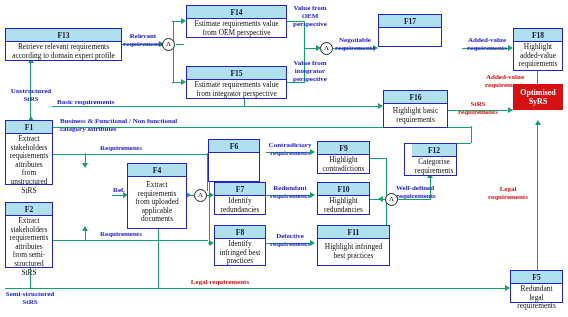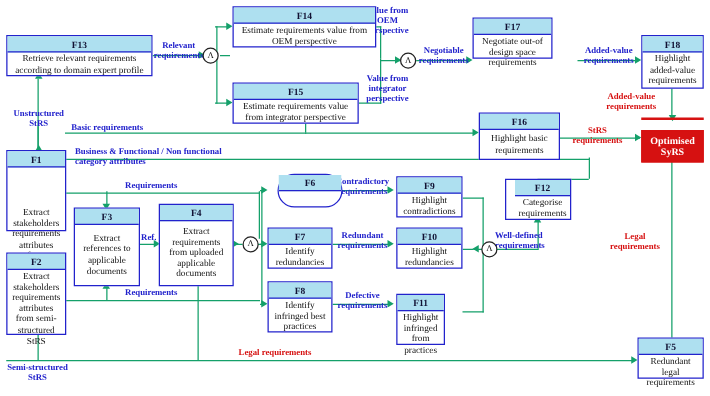--- a/index.html
+++ b/index.html
@@ -209,66 +209,61 @@
     </div>
   <div class="jn" style="left:385px;top:193px;">
       <span>Λ</span>
     </div>
 
   <div class="fbox" style="left:5px;top:28px;width:117px;height:33px;">
     <div class="hd">F13</div>
     <div class="bd">Retrieve relevant requirements according to domain expert profile</div>
   </div>
 
-  <div class="fbox" style="left:186px;top:5px;width:115px;height:33px;">
+  <div class="fbox" style="left:186px;top:5px;width:101px;height:33px;">
     <div class="hd">F14</div>
     <div class="bd">Estimate requirements value from OEM perspective</div>
   </div>
 
   <div class="fbox" style="left:186px;top:66px;width:101px;height:33px;">
     <div class="hd">F15</div>
     <div class="bd">Estimate requirements value from integrator perspective</div>
   </div>
 
   <div class="fbox" style="left:378px;top:14px;width:64px;height:33px;">
     <div class="hd">F17</div>
-    <div class="bd">Negotiate out-of design space requirements</div>
   </div>
 
   <div class="fbox" style="left:513px;top:28px;width:50px;height:43px;">
     <div class="hd">F18</div>
     <div class="bd">Highlight added-value requirements</div>
   </div>
 
   <div class="fbox" style="left:383px;top:90px;width:65px;height:38px;">
     <div class="hd">F16</div>
     <div class="bd">Highlight basic requirements</div>
   </div>
 
-  <div class="fbox" style="left:5px;top:120px;width:48px;height:65px;gap:31px;">
+  <div class="fbox" style="left:5px;top:120px;width:48px;height:65px;">
     <div class="hd">F1</div>
     <div class="bd">Extract stakeholders requirements attributes from unstructured StRS</div>
   </div>
 
   <div class="fbox" style="left:5px;top:202px;width:48px;height:66px;">
     <div class="hd">F2</div>
     <div class="bd">Extract stakeholders requirements attributes from semi-structured StRS</div>
   </div>
 
-  <div class="fbox" style="left:59px;top:166px;width:53px;height:63px;">
-    <div class="hd">F3</div>
-    <div class="bd">Extract references to applicable documents</div>
-  </div>
 
   <div class="fbox" style="left:127px;top:163px;width:60px;height:66px;">
     <div class="hd">F4</div>
     <div class="bd">Extract requirements from uploaded applicable documents</div>
   </div>
 
-  <div class="fbox" style="left:222px;top:139px;width:52px;height:27px;border-radius:14px;">
+  <div class="fbox" style="left:208px;top:139px;width:52px;height:43px;">
     <div class="hd">F6</div>
   </div>
 
   <div class="fbox" style="left:214px;top:182px;width:52px;height:33px;">
     <div class="hd">F7</div>
     <div class="bd">Identify redundancies</div>
   </div>
 
   <div class="fbox" style="left:214px;top:225px;width:52px;height:41px;">
     <div class="hd">F8</div>
@@ -278,37 +273,37 @@
   <div class="fbox" style="left:317px;top:141px;width:53px;height:33px;">
     <div class="hd">F9</div>
     <div class="bd">Highlight contradictions</div>
   </div>
 
   <div class="fbox" style="left:317px;top:182px;width:53px;height:33px;">
     <div class="hd">F10</div>
     <div class="bd">Highlight redundancies</div>
   </div>
 
-  <div class="fbox" style="left:317px;top:235px;width:39px;height:41px;font-family:Liberation Serif, serif;">
+  <div class="fbox" style="left:317px;top:225px;width:73px;height:41px;font-family:Liberation Serif, serif;">
     <div class="hd">F11</div>
-    <div class="bd">Highlight infringed from practices</div>
+    <div class="bd">Highlight infringed best practices</div>
   </div>
 
   <div class="fbox" style="left:404px;top:143px;width:53px;height:33px;padding-left:7px;">
     <div class="hd">F12</div>
     <div class="bd">Categorise requirements</div>
   </div>
 
   <div class="fbox" style="left:510px;top:270px;width:53px;height:33px;">
     <div class="hd">F5</div>
     <div class="bd">Redundant legal requirements</div>
   </div>
 
   <div class="redrule" style="left:513px;top:94px;width:50px;"></div>
-  <div class="redbox" style="left:513px;top:104px;width:50px;height:26px;">
+  <div class="redbox" style="left:513px;top:84px;width:50px;height:26px;">
     <span>Optimised SyRS</span>
   </div>
 
   <div class="lbl" style="left:118px;top:32px;width:50px;">Relevant
 requirements</div>
   <div class="lbl" style="left:288px;top:4px;width:44px;">Value from
 OEM
 perspective</div>
   <div class="lbl" style="left:288px;top:59px;width:44px;">Value from
 integrator

